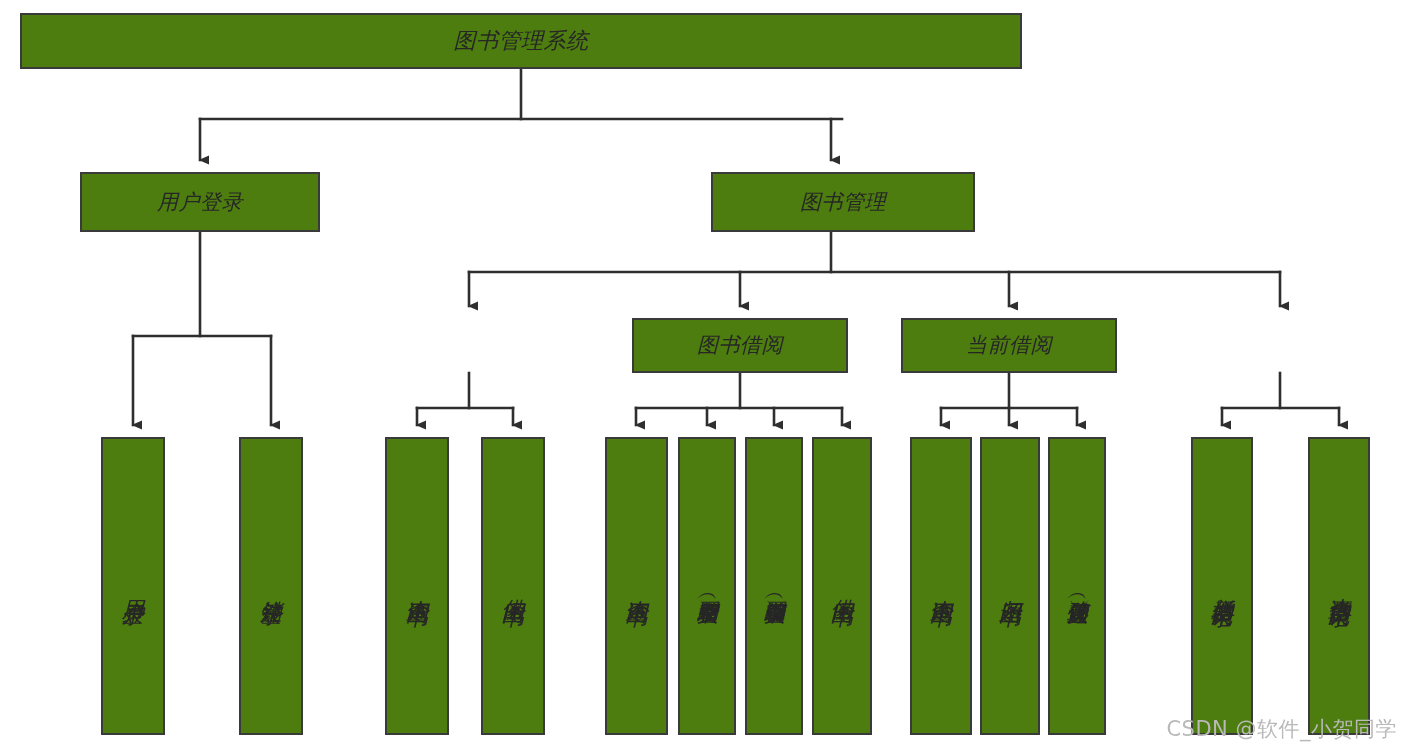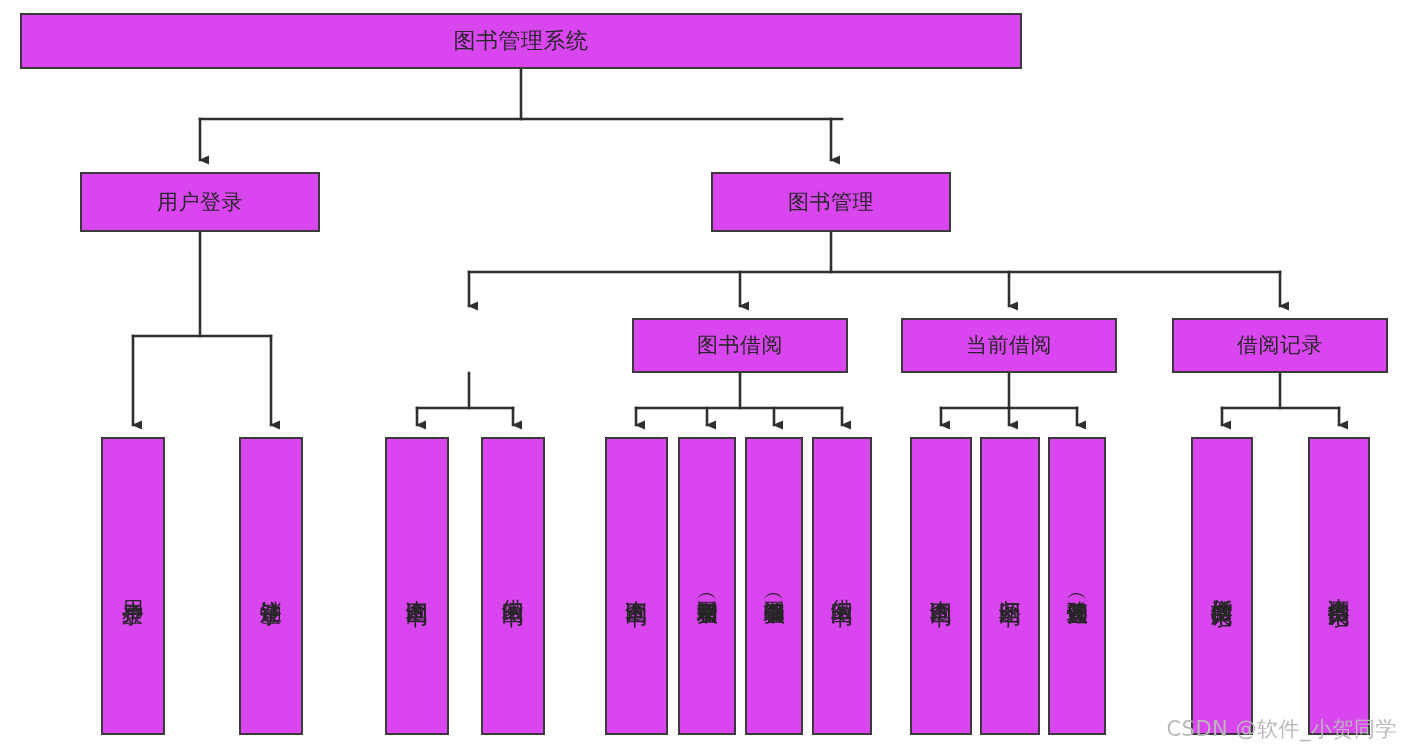--- a/index.html
+++ b/index.html
@@ -21,27 +21,28 @@
     position: absolute;
     left: 0;
     top: 0;
     width: 1405px;
     height: 747px;
     pointer-events: none;
   }
   .node {
     position: absolute;
     box-sizing: border-box;
-    background: #d946ef;
+    background: #4d7c0f;
     border: 2px solid #3a3a3a;
     display: flex;
     align-items: center;
     justify-content: center;
     color: #262626;
     z-index: 2;
+    font-style: italic;
   }
   .node .lbl {
     display: block;
     text-align: center;
     line-height: 1.08;
     letter-spacing: 0.5px;
   }
   .node.h .lbl {
     font-size: 21px;
   }
@@ -130,33 +131,30 @@
     </g>
   </svg>
 
   <div class="node root h" style="left:20px; top:13px; width:1002px; height:56px;">
     <span class="lbl">图书管理系统</span>
   </div>
 
   <div class="node h" style="left:80px; top:172px; width:240px; height:60px;">
     <span class="lbl">用户登录</span>
   </div>
-  <div class="node h" style="left:711px; top:172px; width:240px; height:60px;">
+  <div class="node h" style="left:711px; top:172px; width:264px; height:60px;">
     <span class="lbl">图书管理</span>
   </div>
 
   <div class="node h" style="left:632px; top:318px; width:216px; height:55px;">
     <span class="lbl">图书借阅</span>
   </div>
   <div class="node h" style="left:901px; top:318px; width:216px; height:55px;">
     <span class="lbl">当前借阅</span>
   </div>
-  <div class="node h" style="left:1172px; top:318px; width:216px; height:55px;">
-    <span class="lbl">借阅记录</span>
-  </div>
 
   <div class="node v" style="left:101px; top:437px; width:64px; height:298px;">
     <span class="lbl">用户登录</span>
   </div>
   <div class="node v" style="left:239px; top:437px; width:64px; height:298px;">
     <span class="lbl">注销登录</span>
   </div>
 
   <div class="node v" style="left:385px; top:437px; width:64px; height:298px;">
     <span class="lbl">查询图书</span>

